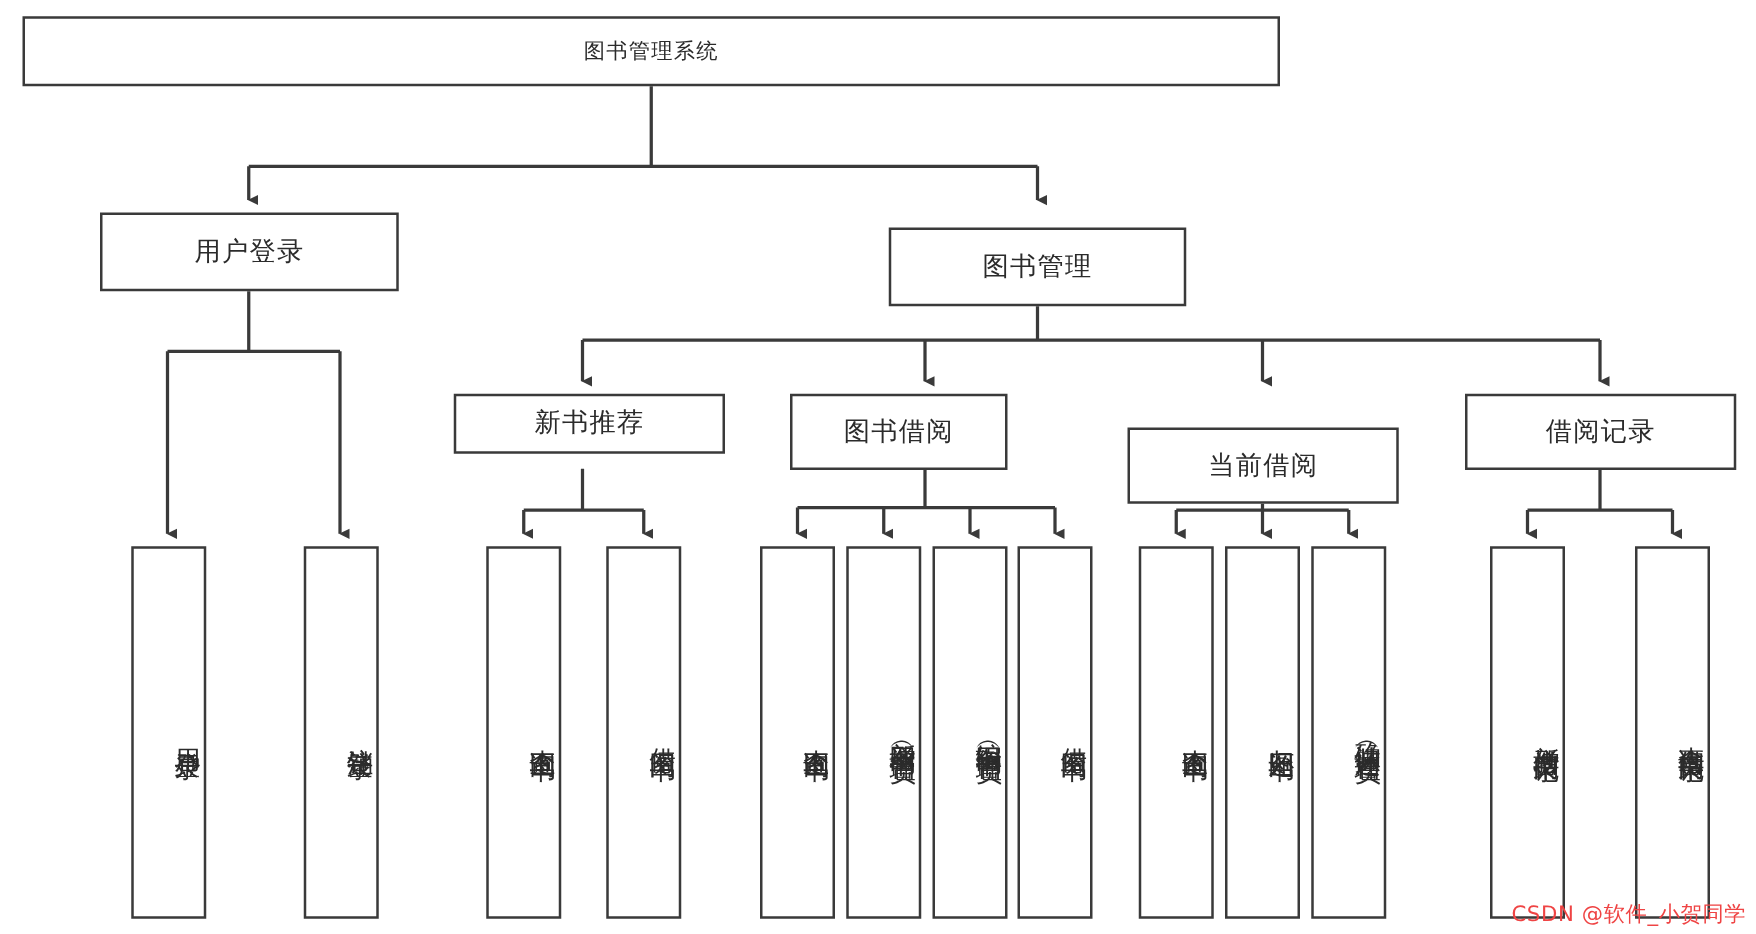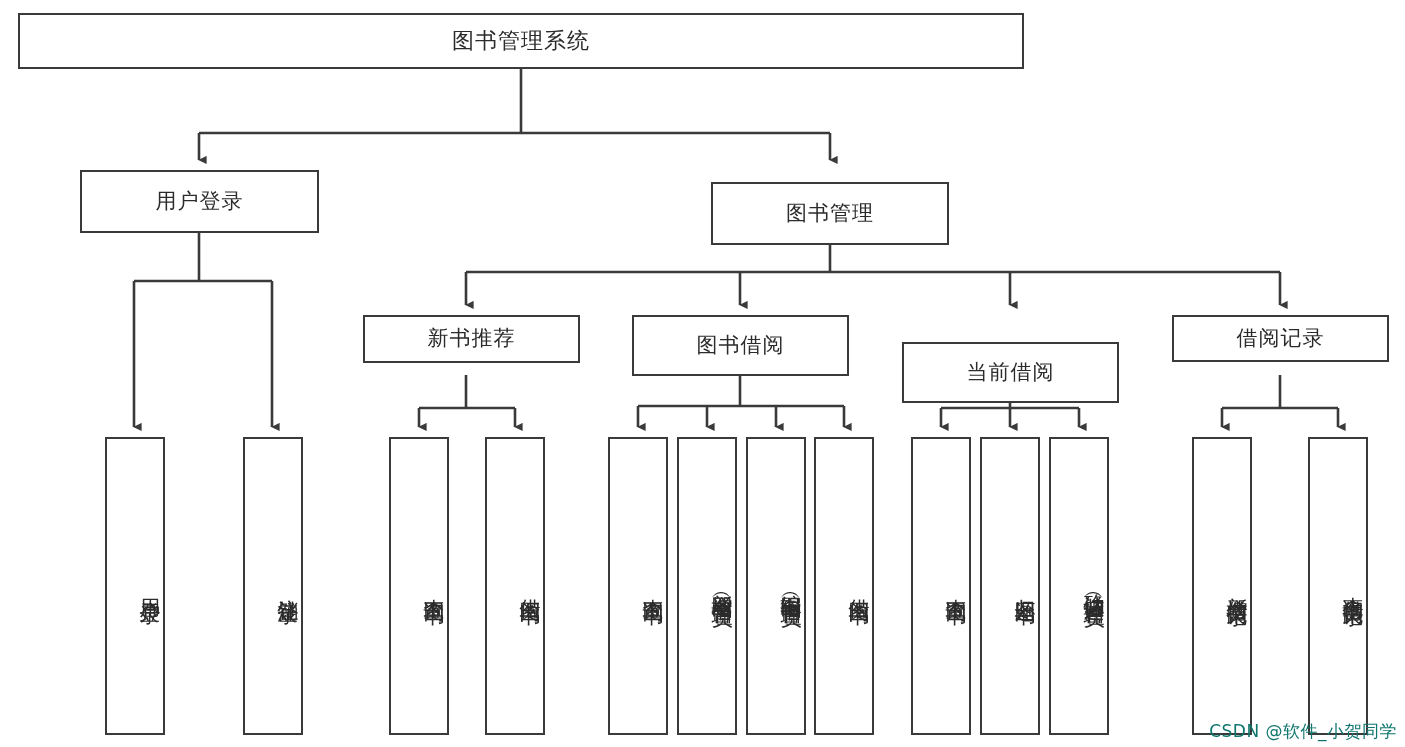--- a/index.html
+++ b/index.html
@@ -37,21 +37,21 @@
     color: #2b2b2b;
     z-index: 2;
   }
   .node-h {
     font-size: 21px;
     line-height: 1.2;
     letter-spacing: 1px;
     white-space: nowrap;
   }
   .node-root {
-    font-size: 22px;
+    font-size: 17px;
   }
   .node-v {
     writing-mode: vertical-rl;
     text-orientation: upright;
     font-size: 21px;
     line-height: 1.32;
     letter-spacing: 2px;
     padding: 6px 0;
     align-items: flex-start;
     justify-content: center;
@@ -60,21 +60,21 @@
   .node-v > span {
     writing-mode: vertical-rl;
     text-orientation: upright;
     display: block;
   }
   .watermark {
     position: absolute;
     right: 8px;
     bottom: 4px;
     font-size: 17px;
-    color: #0f766e;
+    color: #ef4444;
     letter-spacing: 0.5px;
     white-space: nowrap;
     z-index: 5;
     font-family: "DejaVu Sans", "Liberation Sans", sans-serif;
   }
 </style>
 </head>
 <body>
 
 <div id="diagram">
@@ -133,25 +133,25 @@
   </svg>
 
   <div class="node node-h node-root" style="left:18px; top:13px; width:1006px; height:56px;">图书管理系统</div>
 
   <div class="node node-h" style="left:80px; top:170px; width:239px; height:63px;">用户登录</div>
 
   <div class="node node-h" style="left:711px; top:170px; width:238px; height:63px;margin-top:12px;">图书管理</div>
 
   <div class="node node-h" style="left:363px; top:315px; width:217px; height:48px;">新书推荐</div>
 
-  <div class="node node-h" style="left:632px; top:315px; width:217px; height:61px;">图书借阅</div>
+  <div class="node node-h" style="left:632px; top:315px; width:174px; height:61px;">图书借阅</div>
 
   <div class="node node-h" style="left:902px; top:315px; width:217px; height:61px;margin-top:27px;">当前借阅</div>
 
-  <div class="node node-h" style="left:1172px; top:315px; width:217px; height:47px;">借阅记录</div>
+  <div class="node node-h" style="left:1172px; top:315px; width:217px; height:61px;">借阅记录</div>
 
   <div class="node node-v" style="left:105px; top:437px; width:60px; height:298px;">
     <span>用户登录</span>
   </div>
 
   <div class="node node-v" style="left:243px; top:437px; width:60px; height:298px;">
     <span>注销登录</span>
   </div>
 
   <div class="node node-v" style="left:389px; top:437px; width:60px; height:298px;">

